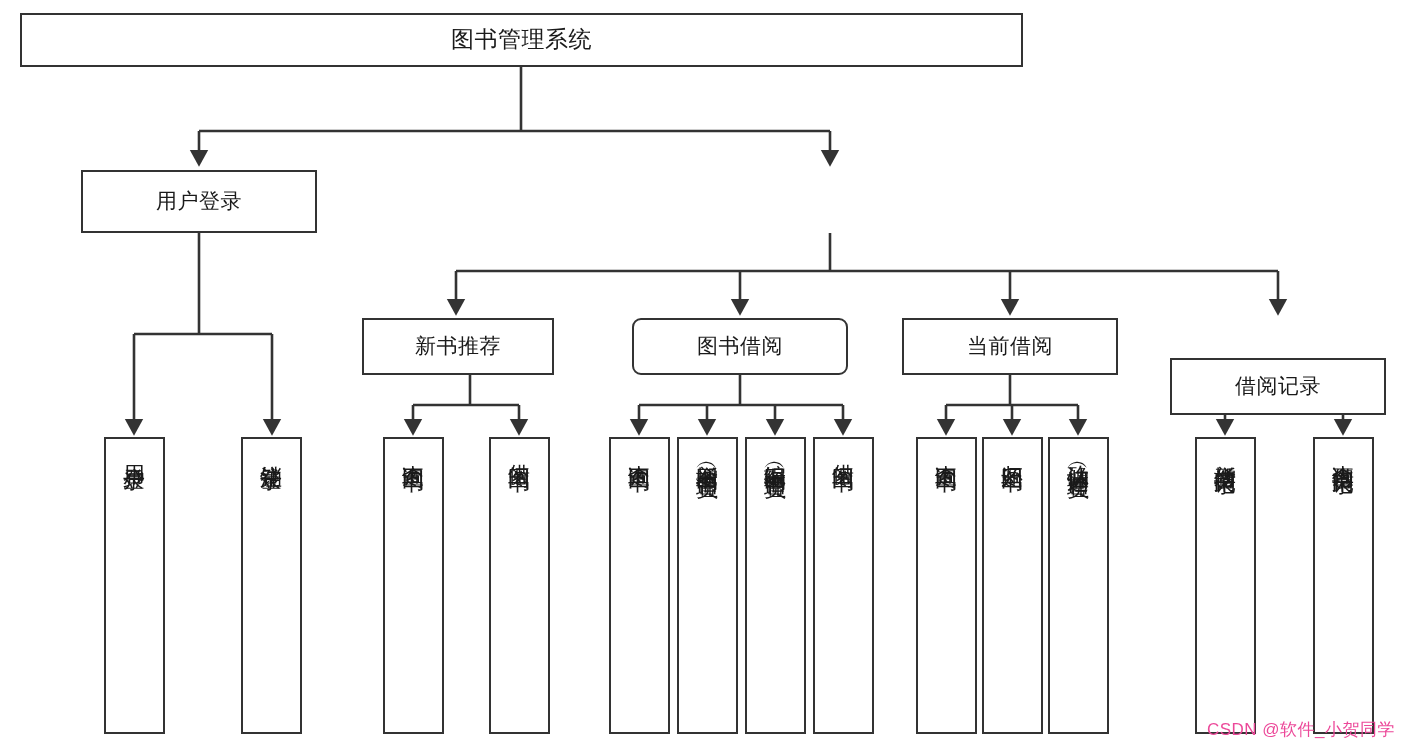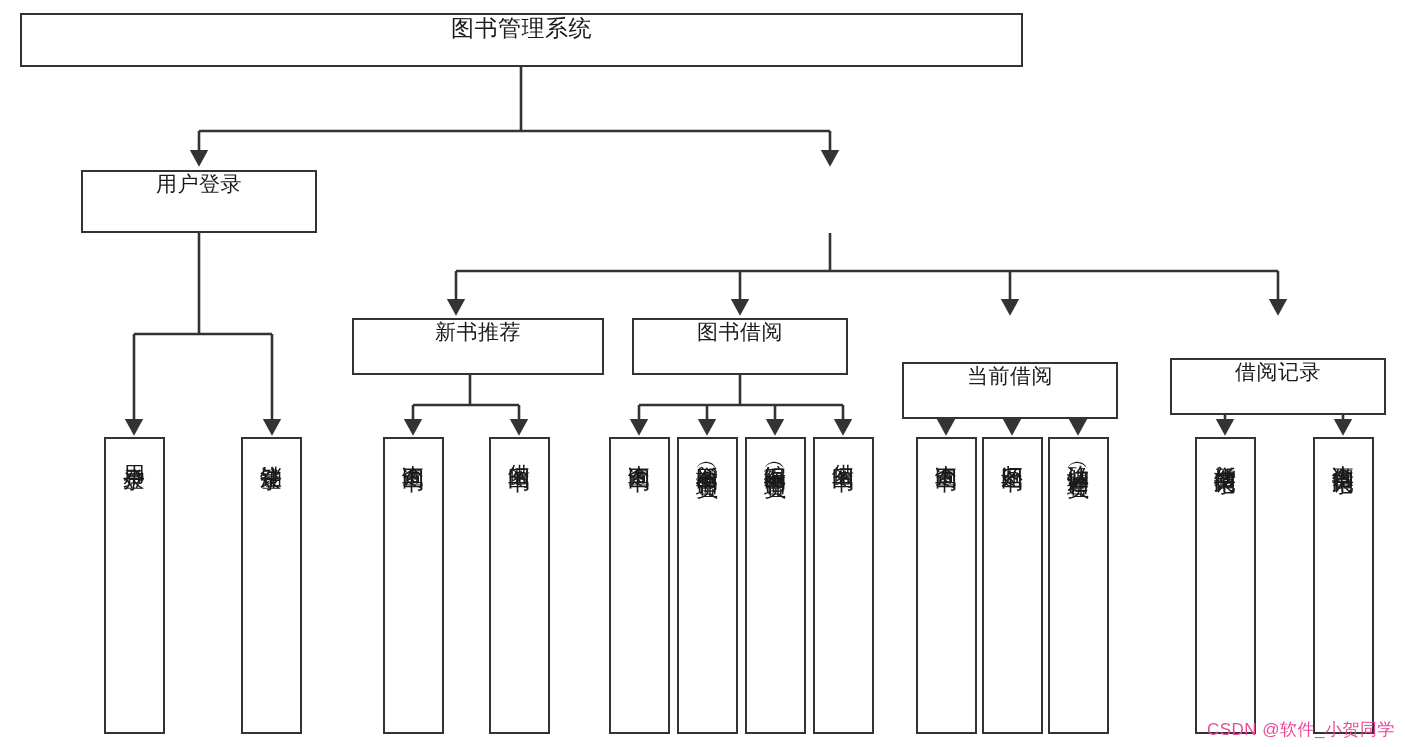--- a/index.html
+++ b/index.html
@@ -25,21 +25,21 @@
     width: 1405px;
     height: 747px;
     pointer-events: none;
   }
   .node {
     position: absolute;
     box-sizing: border-box;
     background: #ffffff;
     border: 2px solid #333333;
     display: flex;
-    align-items: flex-start;
+    align-items: center;
     justify-content: center;
     color: #1a1a1a;
   }
   .node-label {
     display: block;
     text-align: center;
     line-height: 1.18;
     color: #1a1a1a;
     white-space: pre-line;
   }
@@ -129,27 +129,27 @@
   </svg>
 
   <div class="node root horizontal" style="left:20px; top:13px; width:1003px; height:54px;">
     <span class="node-label">图书管理系统</span>
   </div>
 
   <div class="node horizontal" style="left:81px; top:170px; width:236px; height:63px;">
     <span class="node-label">用户登录</span>
   </div>
 
-  <div class="node horizontal" style="left:352px; top:318px; width:252px; height:57px;">
+  <div class="node horizontal" style="left:362px; top:318px; width:192px; height:57px;">
     <span class="node-label">新书推荐</span>
   </div>
-  <div class="node horizontal" style="left:632px; top:318px; width:216px; height:57px;">
+  <div class="node horizontal" style="left:632px; top:318px; width:216px; height:57px;border-radius:9px;">
     <span class="node-label">图书借阅</span>
   </div>
-  <div class="node horizontal" style="left:902px; top:318px; width:216px; height:57px;margin-top:44px;">
+  <div class="node horizontal" style="left:902px; top:318px; width:216px; height:57px;">
     <span class="node-label">当前借阅</span>
   </div>
   <div class="node horizontal" style="left:1170px; top:318px; width:216px; height:57px;margin-top:40px;">
     <span class="node-label">借阅记录</span>
   </div>
 
   <div class="node vertical" style="left:104px; top:437px; width:61px; height:297px;">
     <span class="node-label">用户登录</span>
   </div>
   <div class="node vertical" style="left:241px; top:437px; width:61px; height:297px;">

